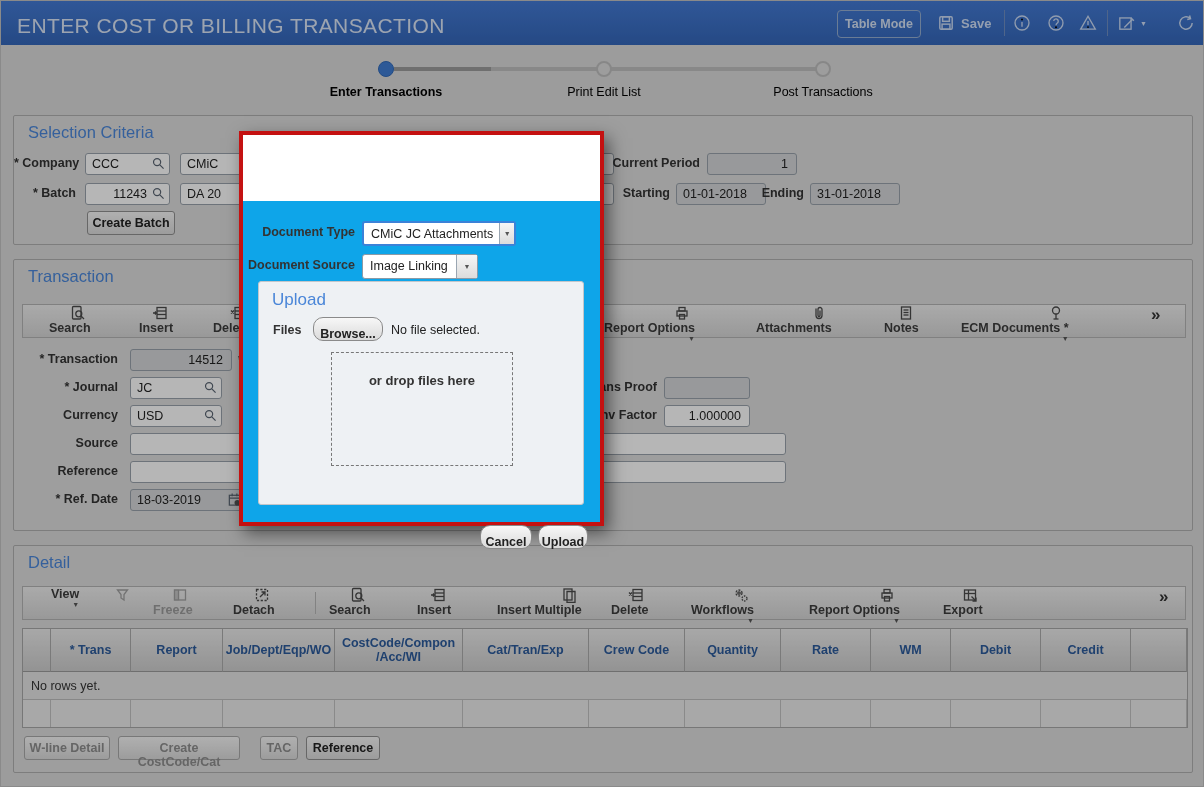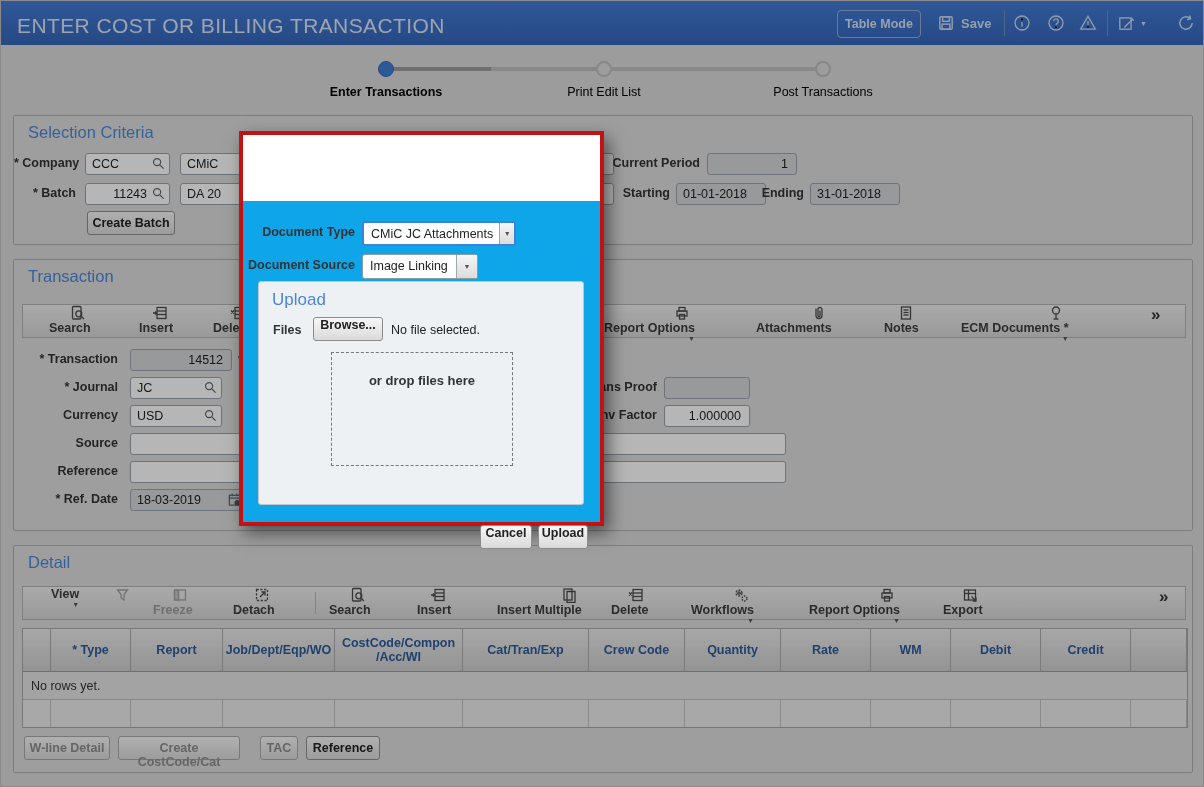--- a/index.html
+++ b/index.html
@@ -59,22 +59,22 @@
          box-sizing:border-box;box-shadow:5px 7px 16px rgba(0,0,0,.5);}
   .mtitle{position:absolute;left:0;top:0;width:100%;height:30px;background:linear-gradient(#5e9ce2,#2f6fc4);color:#fff;
           font-size:15px;padding:6px 0 0 10px;box-sizing:border-box;}
   .mbody{position:absolute;left:0;top:30px;right:0;bottom:0;background:#0ea5e9;margin-top:36px;}
   .msel{position:absolute;height:25px;box-sizing:border-box;display:flex;align-items:stretch;background:#fff;border-radius:3px;}
   .msel .val{flex:1;font-size:12.5px;color:#222;padding:4px 6px 0 7px;white-space:nowrap;}
   .msel .dbtn{width:20px;border-left:1px solid #9aa6b2;background:linear-gradient(#f6f6f6,#dcdcdc);display:flex;align-items:center;justify-content:center;cursor:pointer;}
   .upanel{position:absolute;left:15px;top:80px;width:324px;height:222px;background:#eef1f4;border:1px solid #c2c6ca;border-radius:3px;}
   .uptitle{position:absolute;left:13px;top:8px;font-size:17px;color:#4a86d8;}
   .dropzone{position:absolute;left:72px;top:70px;width:180px;height:112px;border:1px dashed #777;}
-  .mbtn{position:absolute;height:24px;background:linear-gradient(#f7f7f7,#dadada);border:1px solid #8a8a8a;border-radius:3px;
-        font-size:12.5px;font-weight:bold;color:#222;text-align:center;box-sizing:border-box;cursor:pointer;padding-top:0;}
+  .mbtn{position:absolute;height:24px;background:linear-gradient(#f7f7f7,#dadada);border:1px solid #8a8a8a;border-radius:10px;
+        font-size:12.5px;font-weight:bold;color:#222;text-align:center;box-sizing:border-box;cursor:pointer;padding-top:9px;}
   .mini{font-size:12.5px;color:#222;position:absolute;white-space:nowrap;}
   .asterisk{position:absolute;font-size:12.5px;font-weight:bold;color:#333;}
 </style>
 </head>
 <body>
 
 <svg width="0" height="0" style="position:absolute">
   <defs>
     <g id="i-mag">
         <circle cx="6.5" cy="6.5" r="3.8"></circle>
@@ -397,21 +397,21 @@
         <svg class="ic" viewBox="0 0 16 16">
             <use href="#i-export"></use>
           </svg>
         <span>Export</span>
         </div>
       <div class="titem more" style="left:1136px">»</div>
     </div>
 
     <div class="dtable">
       <div class="th"></div>
-      <div class="th">* Type</div>
+      <div class="th">* Trans</div>
       <div class="th">Report</div>
       <div class="th">Job/Dept/Eqp/WO</div>
       <div class="th">CostCode/Compon
 /Acc/WI</div>
       <div class="th">Cat/Tran/Exp</div>
       <div class="th">Crew Code</div>
       <div class="th">Quantity</div>
       <div class="th">Rate</div>
       <div class="th">WM</div>
       <div class="th">Debit</div>

